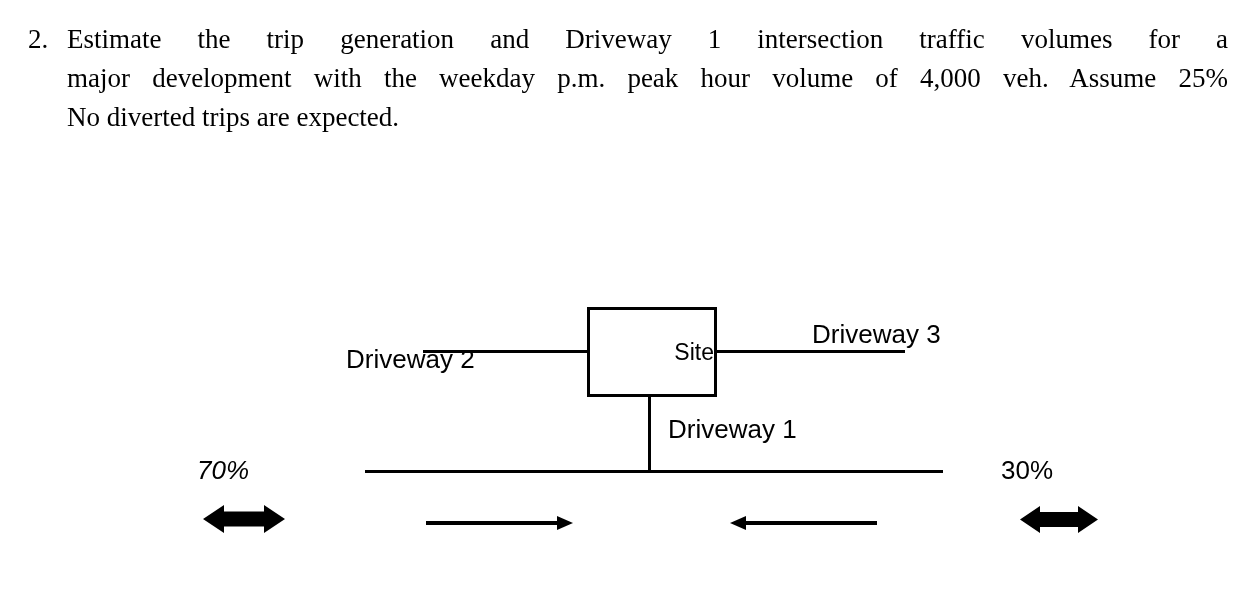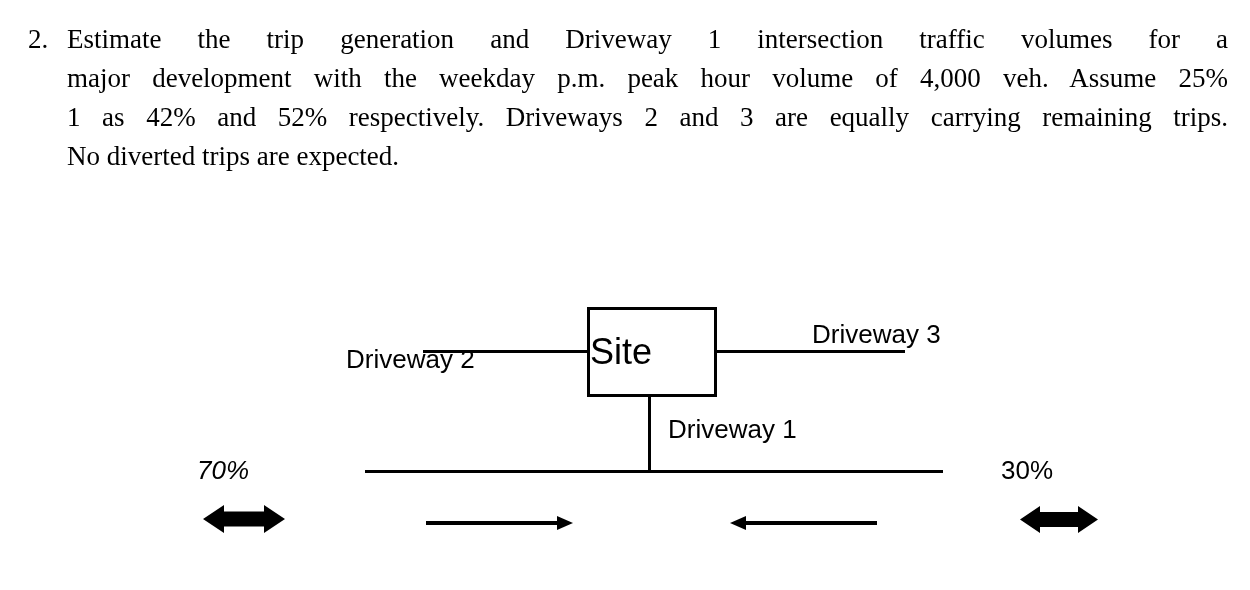--- a/index.html
+++ b/index.html
@@ -60,23 +60,23 @@
     position: absolute;
     left: 587px;
     top: 307px;
     width: 130px;
     height: 90px;
     box-sizing: border-box;
     border: 3px solid var(--ink, #000000);
     background: var(--bg, #ffffff);
     display: flex;
     align-items: center;
-    justify-content: flex-start;
+    justify-content: flex-end;
     font-family: "Liberation Sans", sans-serif;
-    font-size: 36px;
+    font-size: 23px;
   }
   .hline, .vline {
     position: absolute;
     background: var(--ink, #000000);
   }
   .arrow-svg {
     position: absolute;
     display: block;
   }
   .arrow-svg * { fill: var(--ink, #000000); }
@@ -84,21 +84,20 @@
 </head>
 <body>
 
 <div id="page">
 
   <div class="problem">
     <div class="problem-number">2.</div>
     <div class="problem-lines">
       <div class="pline">Estimate the trip generation and Driveway 1 intersection traffic volumes for a</div>
       <div class="pline">major development with the weekday p.m. peak hour volume of 4,000 veh. Assume 25%</div>
-      <div class="pline">1 as 42% and 52% respectively. Driveways 2 and 3 are equally carrying remaining trips.</div>
       <div class="pline last">No diverted trips are expected.</div>
     </div>
   </div>
 
   <div>
 
     <div class="diagram-label" style="left:346px; top:306px;margin-top:40px;">Driveway 2</div>
 
     <div class="diagram-label" style="left:812px; top:321px;text-align:right;">Driveway 3</div>
 

